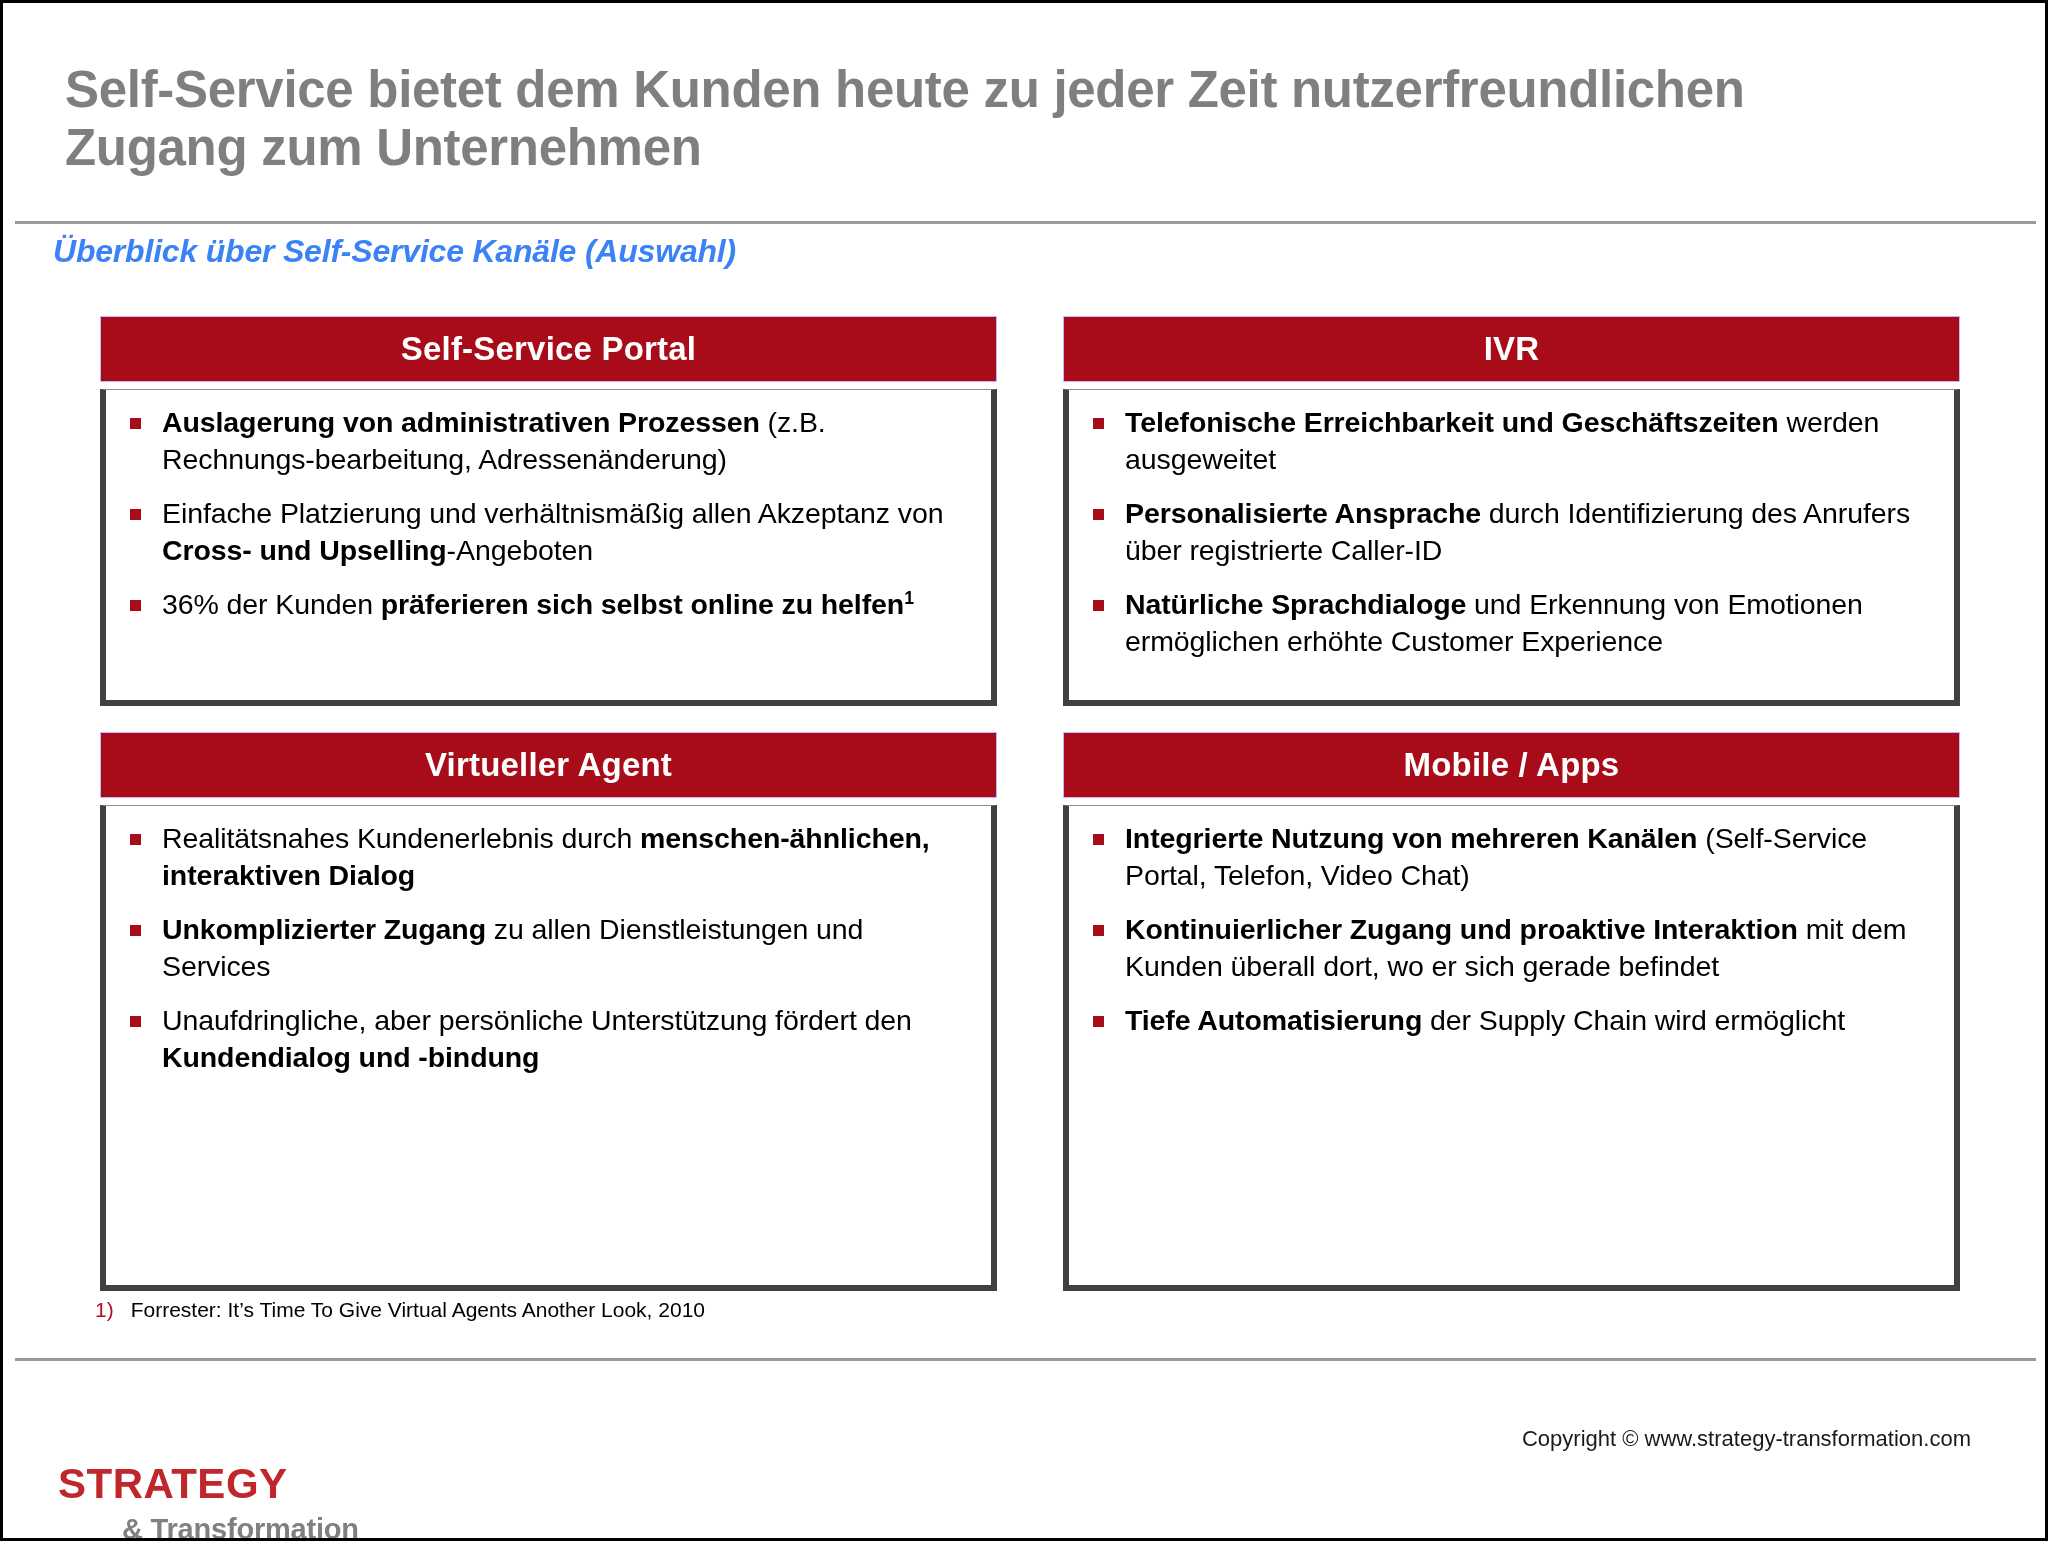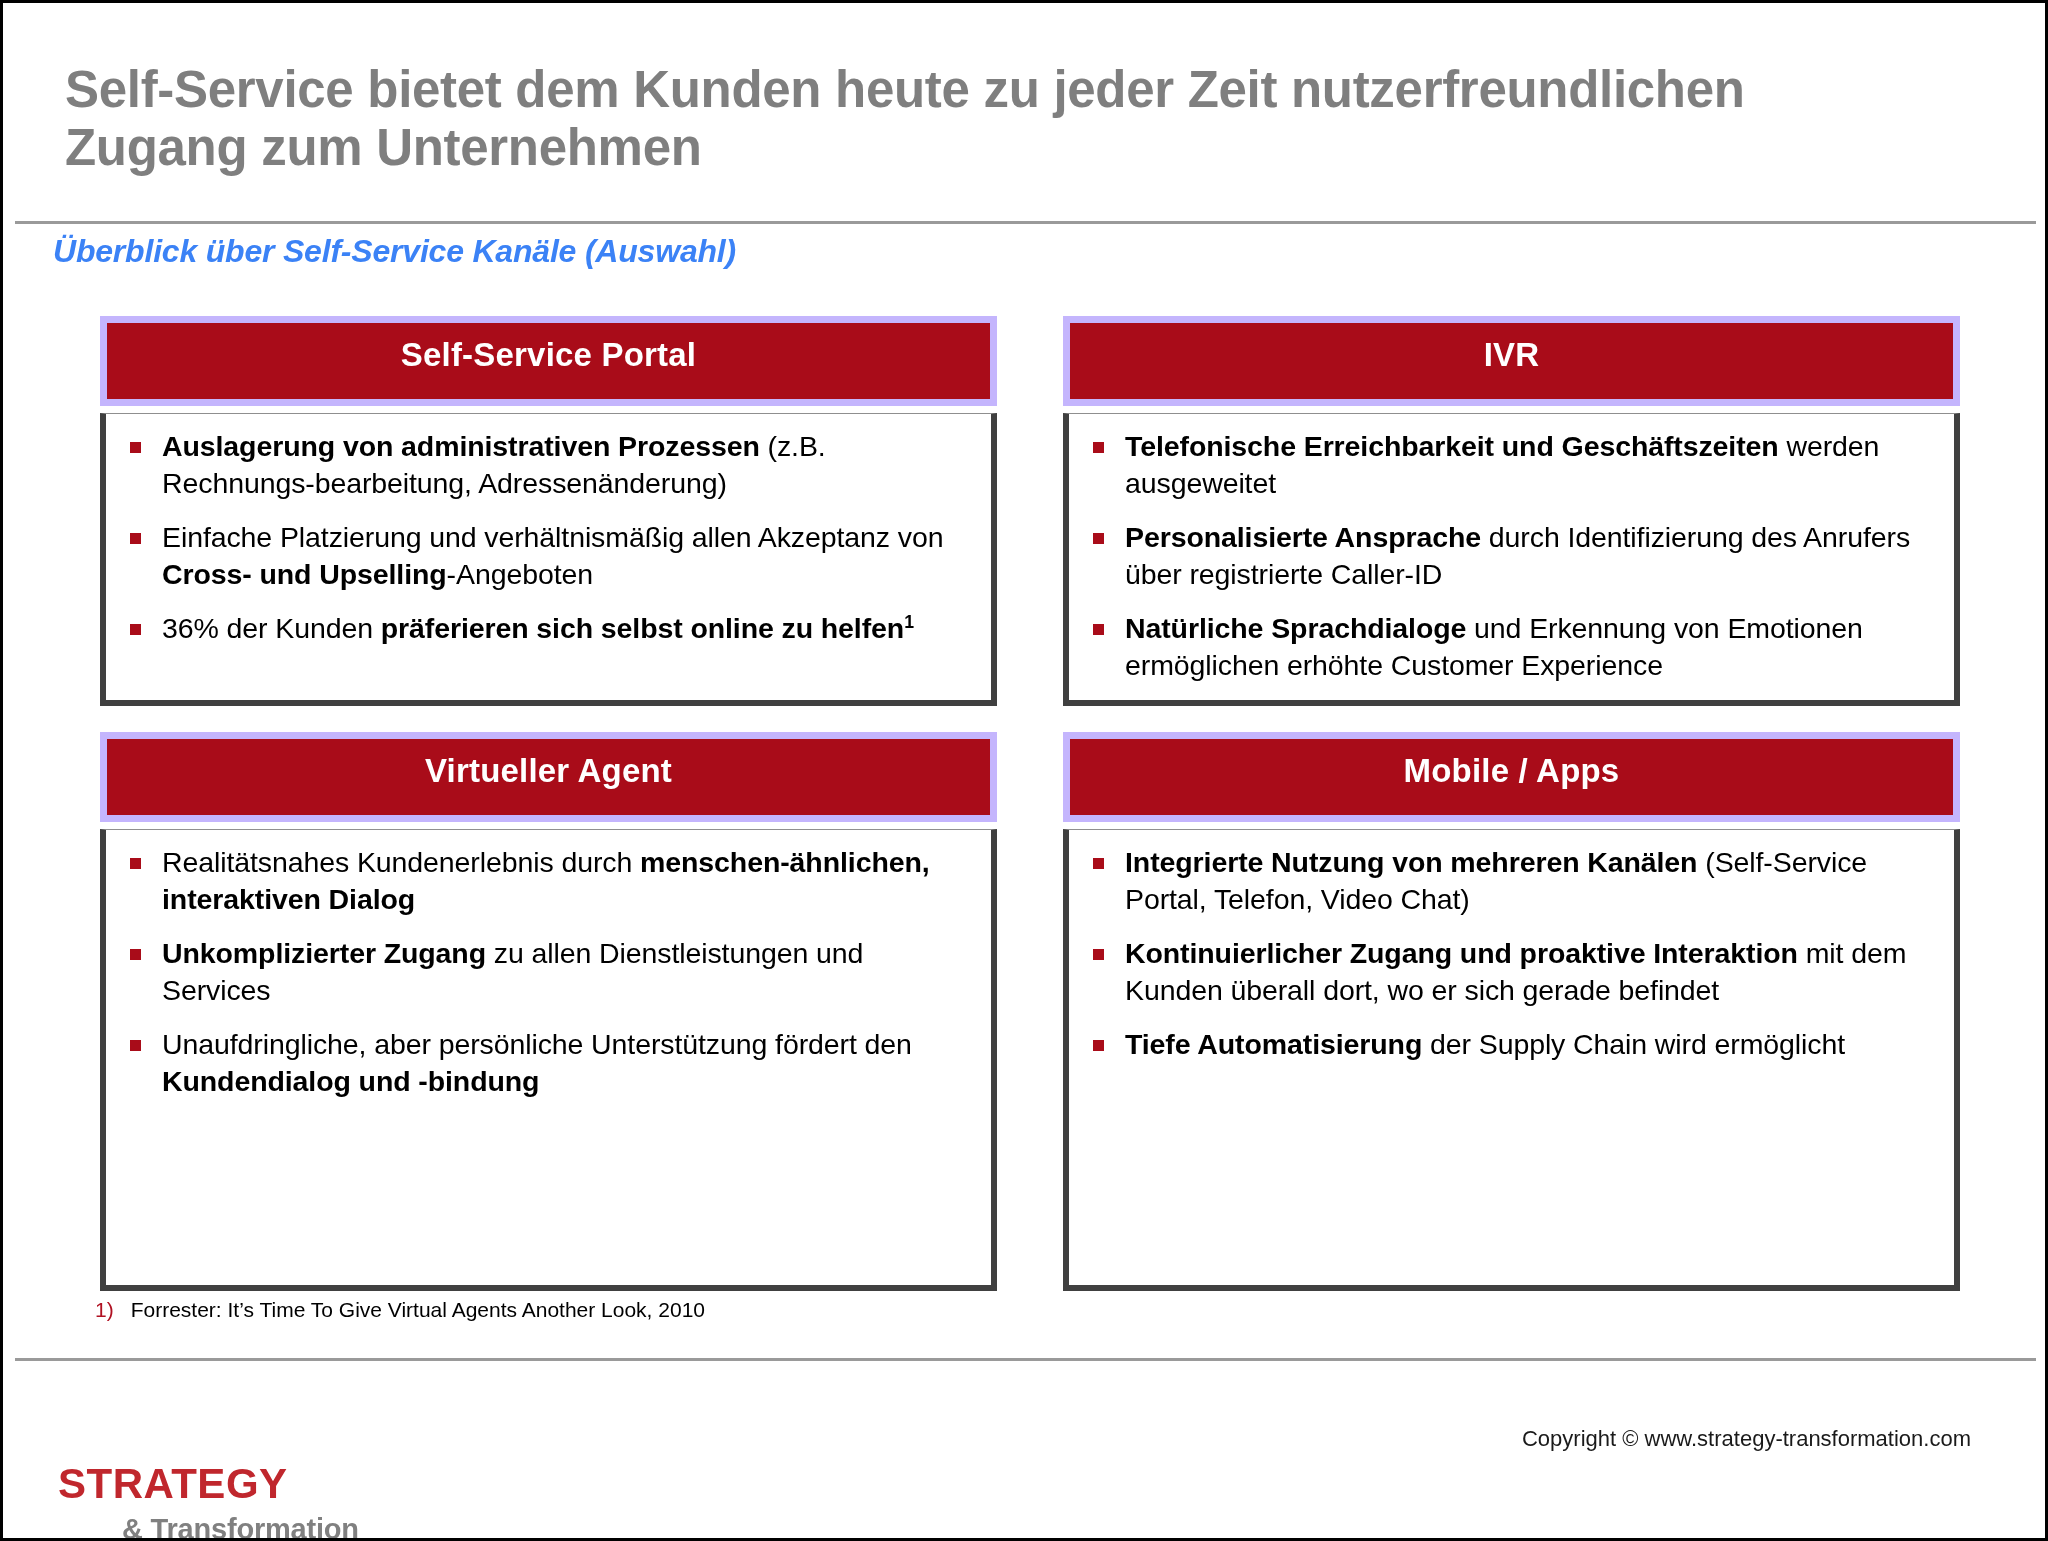--- a/index.html
+++ b/index.html
@@ -66,26 +66,26 @@
     grid-template-rows: 390px 1fr;
     column-gap: 66px;
     row-gap: 26px;
   }
   .card {
     display: flex;
     flex-direction: column;
   }
   .card-header {
     background: #a90c19;
-    border: 7px solid #c4b5fd;
+    border: 1px solid #c4b5fd;
     color: #ffffff;
     font-size: 33px;
     font-weight: bold;
     text-align: center;
-    padding: 13px 0 25px 0;
+    padding: 13px 0 13px 0;
     letter-spacing: 0.2px;
     box-sizing: border-box;
   }
   .card-body {
     flex: 1;
     border: 6px solid #404040;
     border-top: none;
     margin-top: 7px;
     border-top: 1px solid #8f8f8f;
     background: #ffffff;

